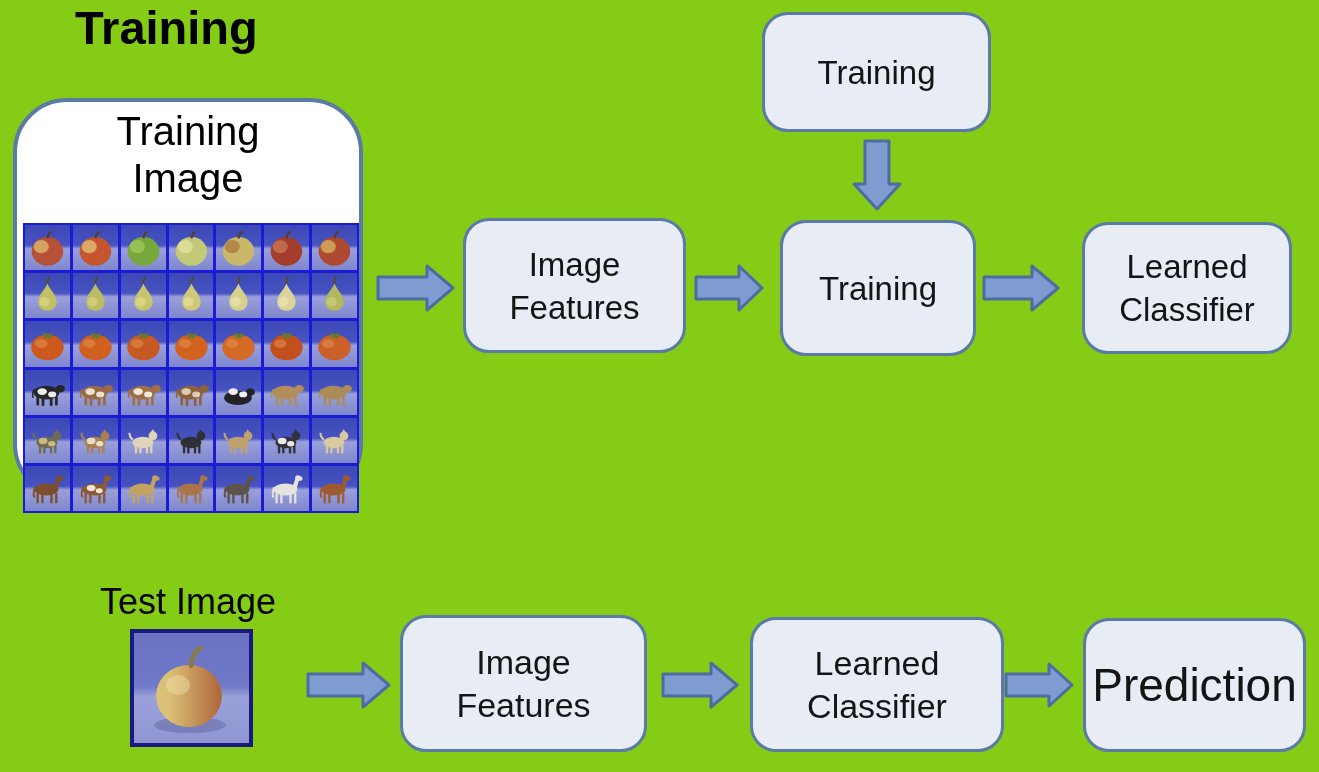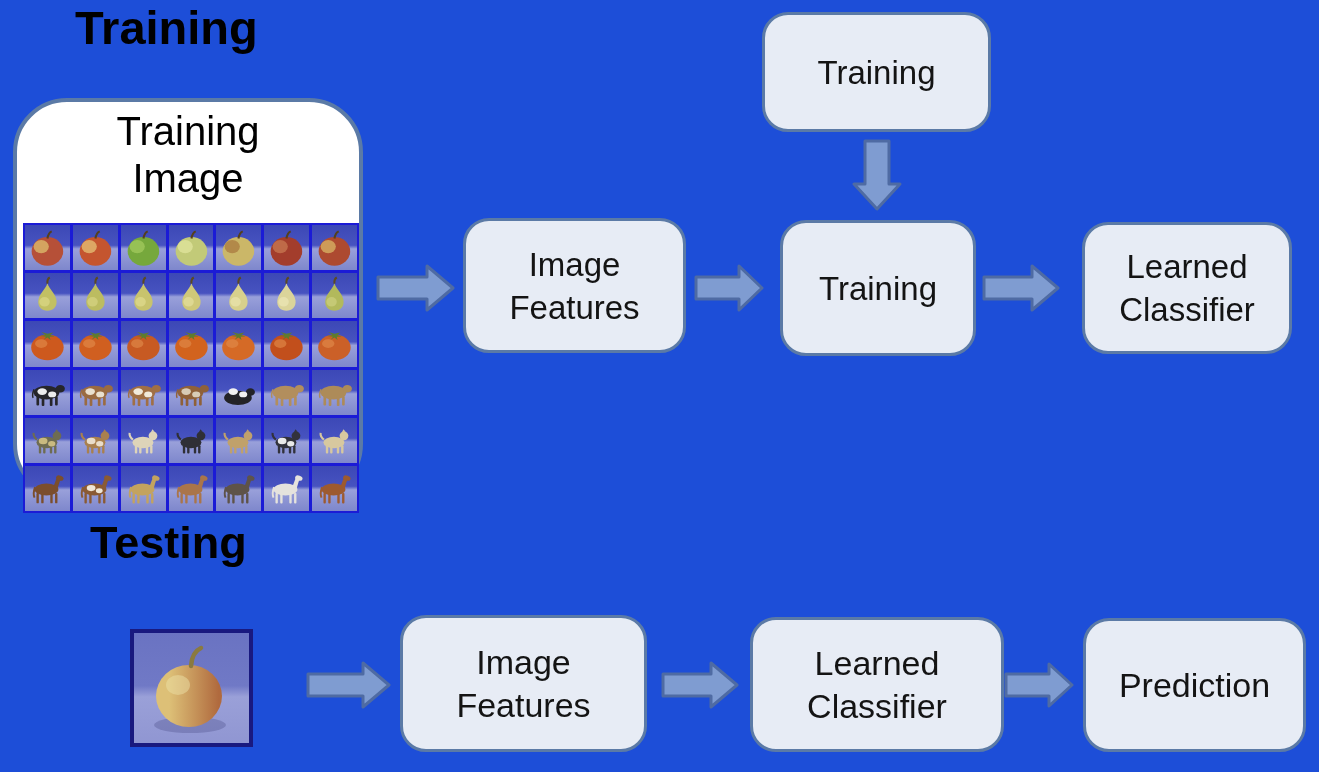--- a/index.html
+++ b/index.html
@@ -2,21 +2,21 @@
 <html style="--box_fill: #e7ecf5; --box_border: #5b7aa6; --arrow_fill: #7f9cd1; --arrow_border: #4f6ba3; --panel_border: #5b7aa6; --grid_line: #1b1bd6; --cell_bg_top: #3c48b6; --cell_bg_bottom: #7e87cc; --text: #141414; --test_image_border: #19197f; --test_image_bg_top: #6a73c2; --test_image_bg_bottom: #9096d2; --test_apple_light: #ddc077; --test_apple_dark: #b06a3e;"><head>
 <meta charset="utf-8">
 <style>
   :root{
     --box_fill:#e7ecf5; --box_border:#5b7aa6; --arrow_fill:#7f9cd1; --arrow_border:#4f6ba3;
     --panel_border:#5b7aa6; --grid_line:#1b1bd6; --cell_bg_top:#3c48b6; --cell_bg_bottom:#7e87cc;
     --text:#141414; --test_image_border:#19197f; --test_image_bg_top:#6a73c2; --test_image_bg_bottom:#9096d2;
     --test_apple_light:#ddc077; --test_apple_dark:#b06a3e;
   }
   html,body{margin:0;padding:0;background:#fff;}
-  .stage{position:relative;width:1319px;height:772px;background:#1d4ed8;overflow:hidden;
+  .stage{position:relative;width:1319px;height:772px;background:#84cc16;overflow:hidden;
          font-family:"Liberation Sans","DejaVu Sans",sans-serif;color:var(--text);}
   .heading{position:absolute;font-weight:bold;color:#000;white-space:nowrap;}
   #h-training{left:75px;top:0px;font-size:47px;line-height:56px;}
   #h-testing{left:90px;top:516px;font-size:45px;line-height:54px;}
   .panel{position:absolute;left:13px;top:98px;width:342px;height:392px;border:4px solid var(--panel_border);
          border-radius:54px;background:#fff;z-index:1;}
   .panel-label{position:absolute;left:0;right:0;top:6px;text-align:center;font-size:40px;line-height:47px;color:#000;}
   .panel-label span{display:block;}
   .grid{position:absolute;left:23px;top:223px;width:332px;height:286px;z-index:3;
         display:grid;grid-template-columns:repeat(7,1fr);grid-template-rows:repeat(6,1fr);
@@ -27,21 +27,21 @@
   .box{position:absolute;background:var(--box_fill);border:3.5px solid var(--box_border);border-radius:26px;
        display:flex;flex-direction:column;justify-content:center;align-items:center;z-index:2;
        font-size:33px;line-height:43px;color:var(--text);text-align:center;}
   .box span{display:block;}
   #b-feat-top{left:463px;top:218px;width:217px;height:129px;}
   #b-train{left:780px;top:220px;width:190px;height:130px;}
   #b-labels{left:762px;top:12px;width:223px;height:114px;}
   #b-learn-top{left:1082px;top:222px;width:204px;height:126px;}
   #b-feat-bot{left:400px;top:615px;width:241px;height:131px;font-size:34px;}
   #b-learn-bot{left:750px;top:617px;width:248px;height:129px;font-size:34px;}
-  #b-pred{left:1083px;top:618px;width:217px;height:128px;font-size:34px;}
+  #b-pred{left:1083px;top:618px;width:217px;height:128px;font-size:46px;}
   .arrow{position:absolute;z-index:2;}
   .arrow svg{display:block;}
   #lbl-test-image{position:absolute;left:100px;top:582px;font-size:36px;line-height:40px;color:#000;white-space:nowrap;}
   .test-img{position:absolute;left:130px;top:629px;width:115px;height:110px;z-index:2;
             border:4px solid var(--test_image_border);
             background:linear-gradient(180deg,var(--test_image_bg_top) 0%,#7079c6 48%,#9aa0d8 58%,var(--test_image_bg_bottom) 100%);}
   .test-img svg{display:block;width:100%;height:100%;}
 </style>
 </head>
 <body>
@@ -499,21 +499,21 @@
       <svg width="78" height="50" viewBox="0 0 78 50">
         <polygon points="2,14 50,14 50,3 76,25 50,47 50,36 2,36" fill="var(--arrow_fill)" stroke="var(--arrow_border)" stroke-width="3" stroke-linejoin="round"></polygon>
       </svg>
     </div>
 
   <div class="box" id="b-learn-top">
     <span>Learned</span>
     <span>Classifier</span>
   </div>
 
-  <div class="heading" id="h-testing">Testing</div>
+  <div id="lbl-test-image">Test Image</div>
 
   <div class="test-img">
     <svg viewBox="0 0 115 110" preserveAspectRatio="none">
       <defs>
         <linearGradient id="tia" x1="0" y1="0" x2="1" y2="0">
           <stop offset="0.2" style="stop-color:var(--test_apple_light)"></stop>
           <stop offset="0.95" style="stop-color:var(--test_apple_dark)"></stop>
         </linearGradient>
       </defs>
       <ellipse cx="56" cy="92" rx="36" ry="8" fill="#23235f" opacity="0.22"></ellipse>

